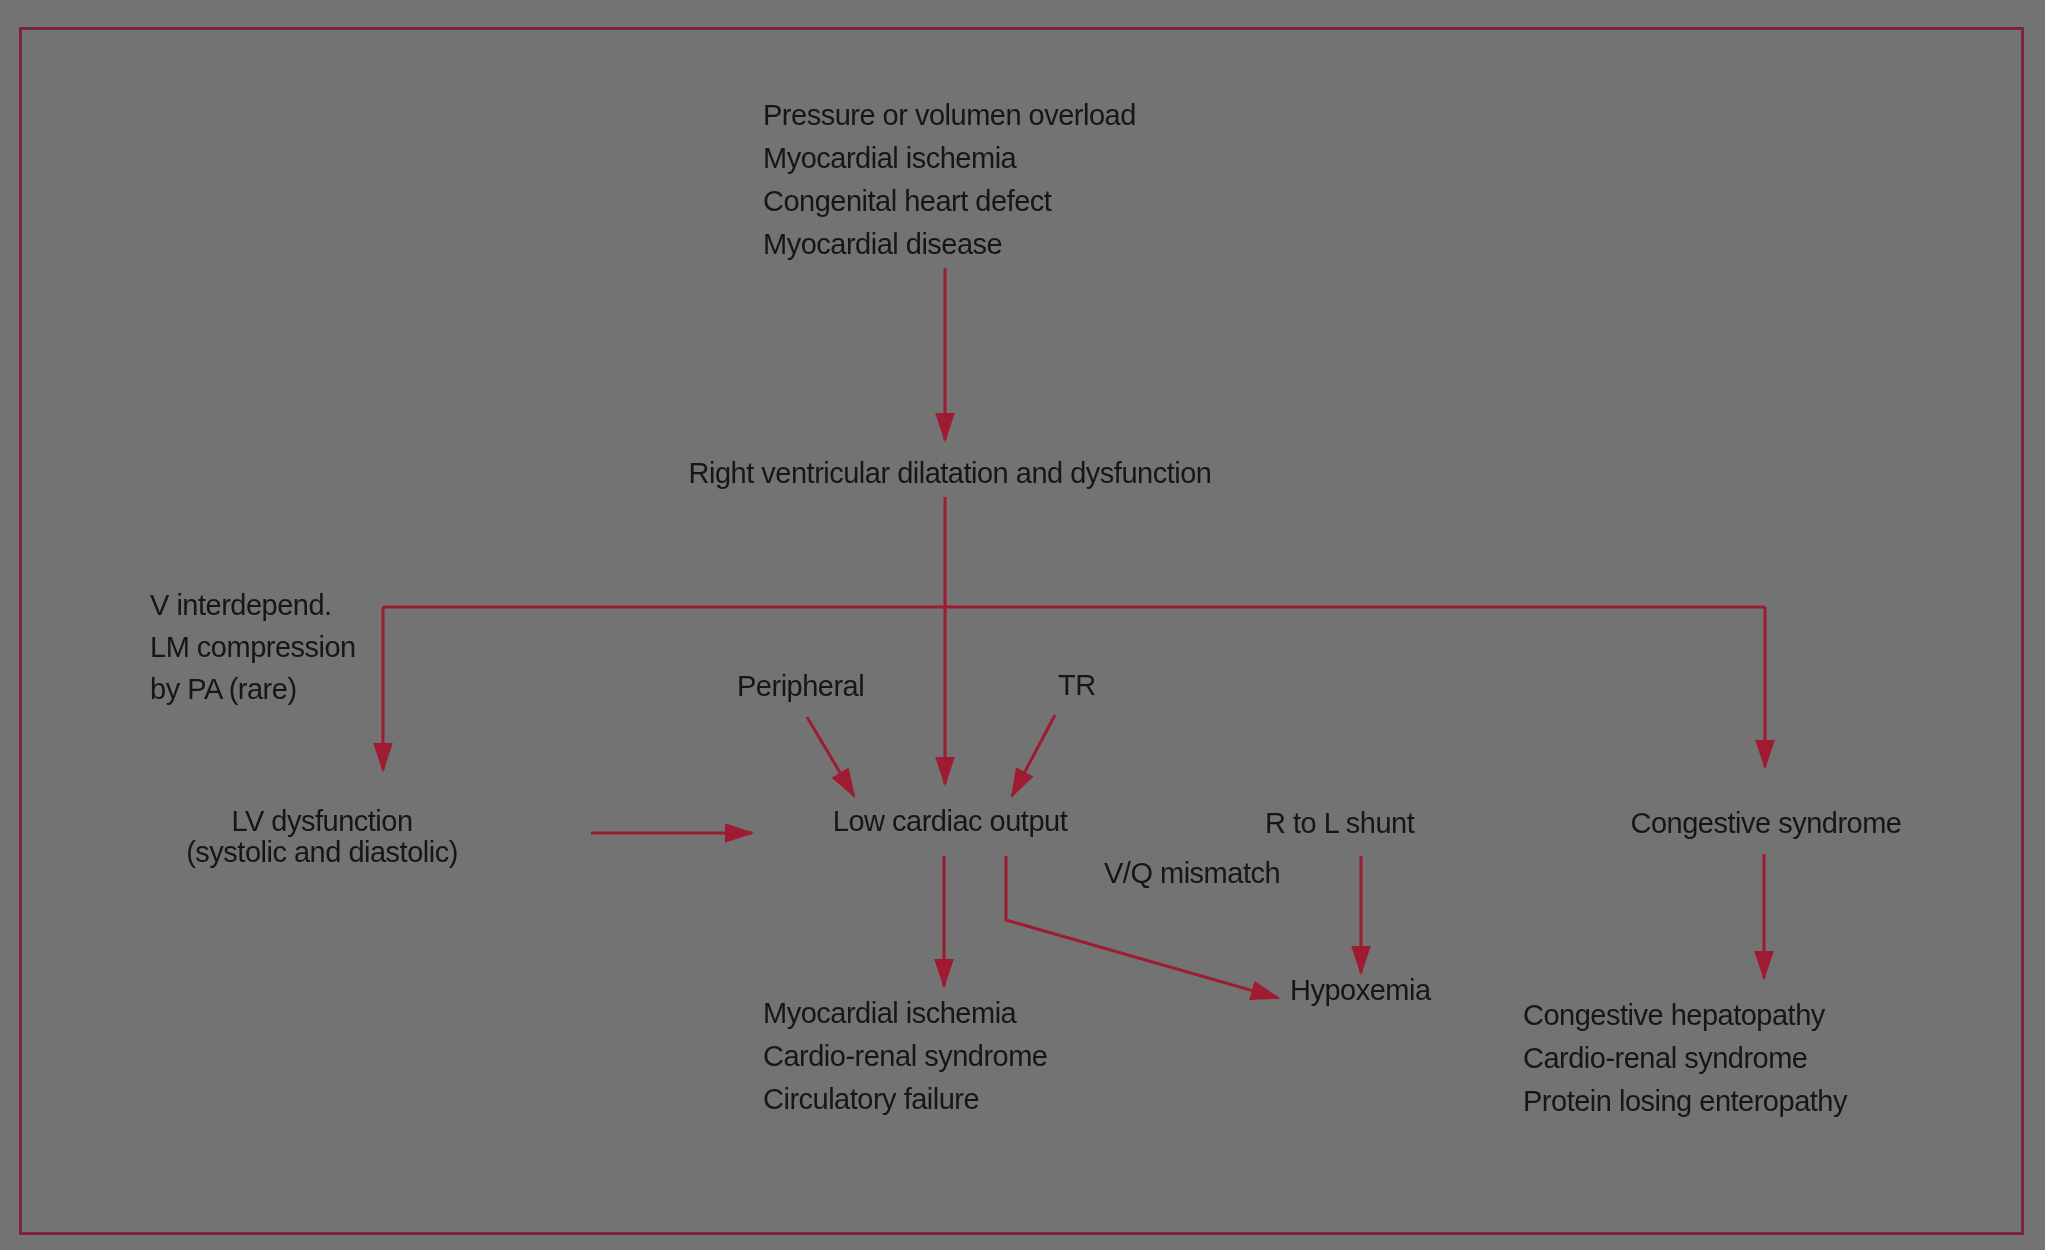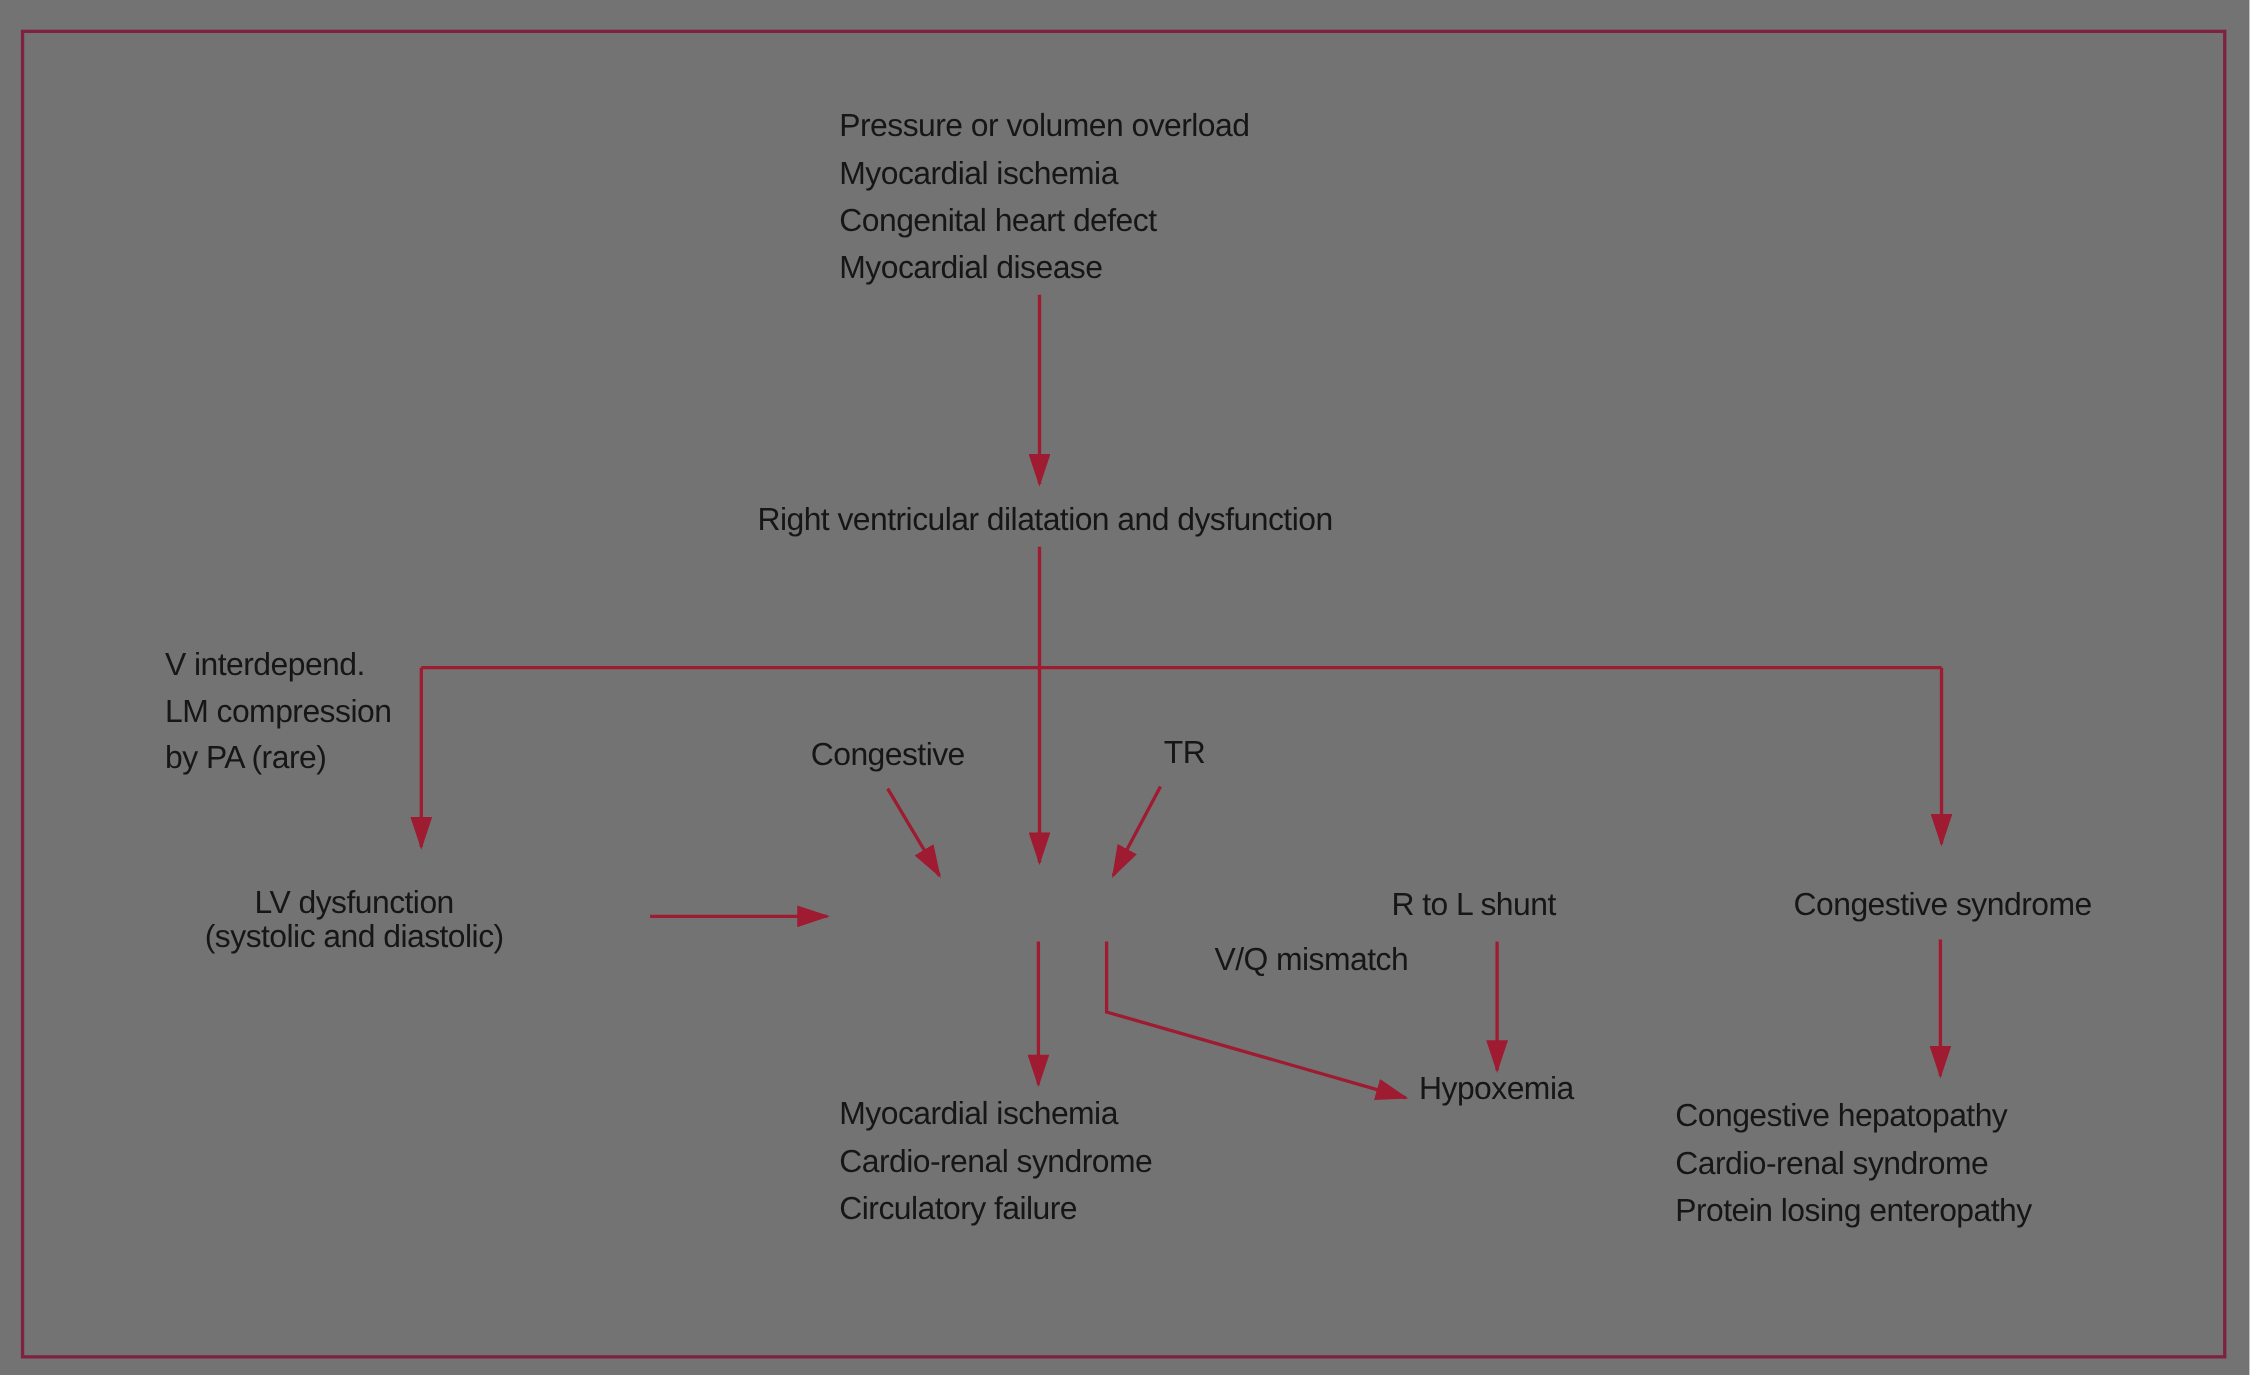--- a/index.html
+++ b/index.html
@@ -88,23 +88,24 @@
     <div>LV dysfunction</div>
     <div>(systolic and diastolic)</div>
   </div>
 
   <div class="txt" style="left:150px; top:584px; line-height:42px;">
     <div>V interdepend.</div>
     <div>LM compression</div>
     <div>by PA (rare)</div>
   </div>
 
-  <div class="txt" style="left:737px; top:665px;">Congestive</div>
+  <div class="txt" style="left:737px; top:665px;">Peripheral</div>
   <div class="txt" style="left:1058px; top:664px;">TR</div>
 
+  <div class="txt center" style="left:790px; top:800px; width:320px;">Low cardiac output</div>
 
   <div class="txt" style="left:1265px; top:802px;">R to L shunt</div>
 
   <div class="txt" style="left:1104px; top:852px;">V/Q mismatch</div>
 
   <div class="txt" style="left:1290px; top:969px;text-align:center;">Hypoxemia</div>
 
   <div class="txt center" style="left:1616px; top:802px; width:300px;">Congestive syndrome</div>
 
   <div class="txt" style="left:763px; top:992px;">

